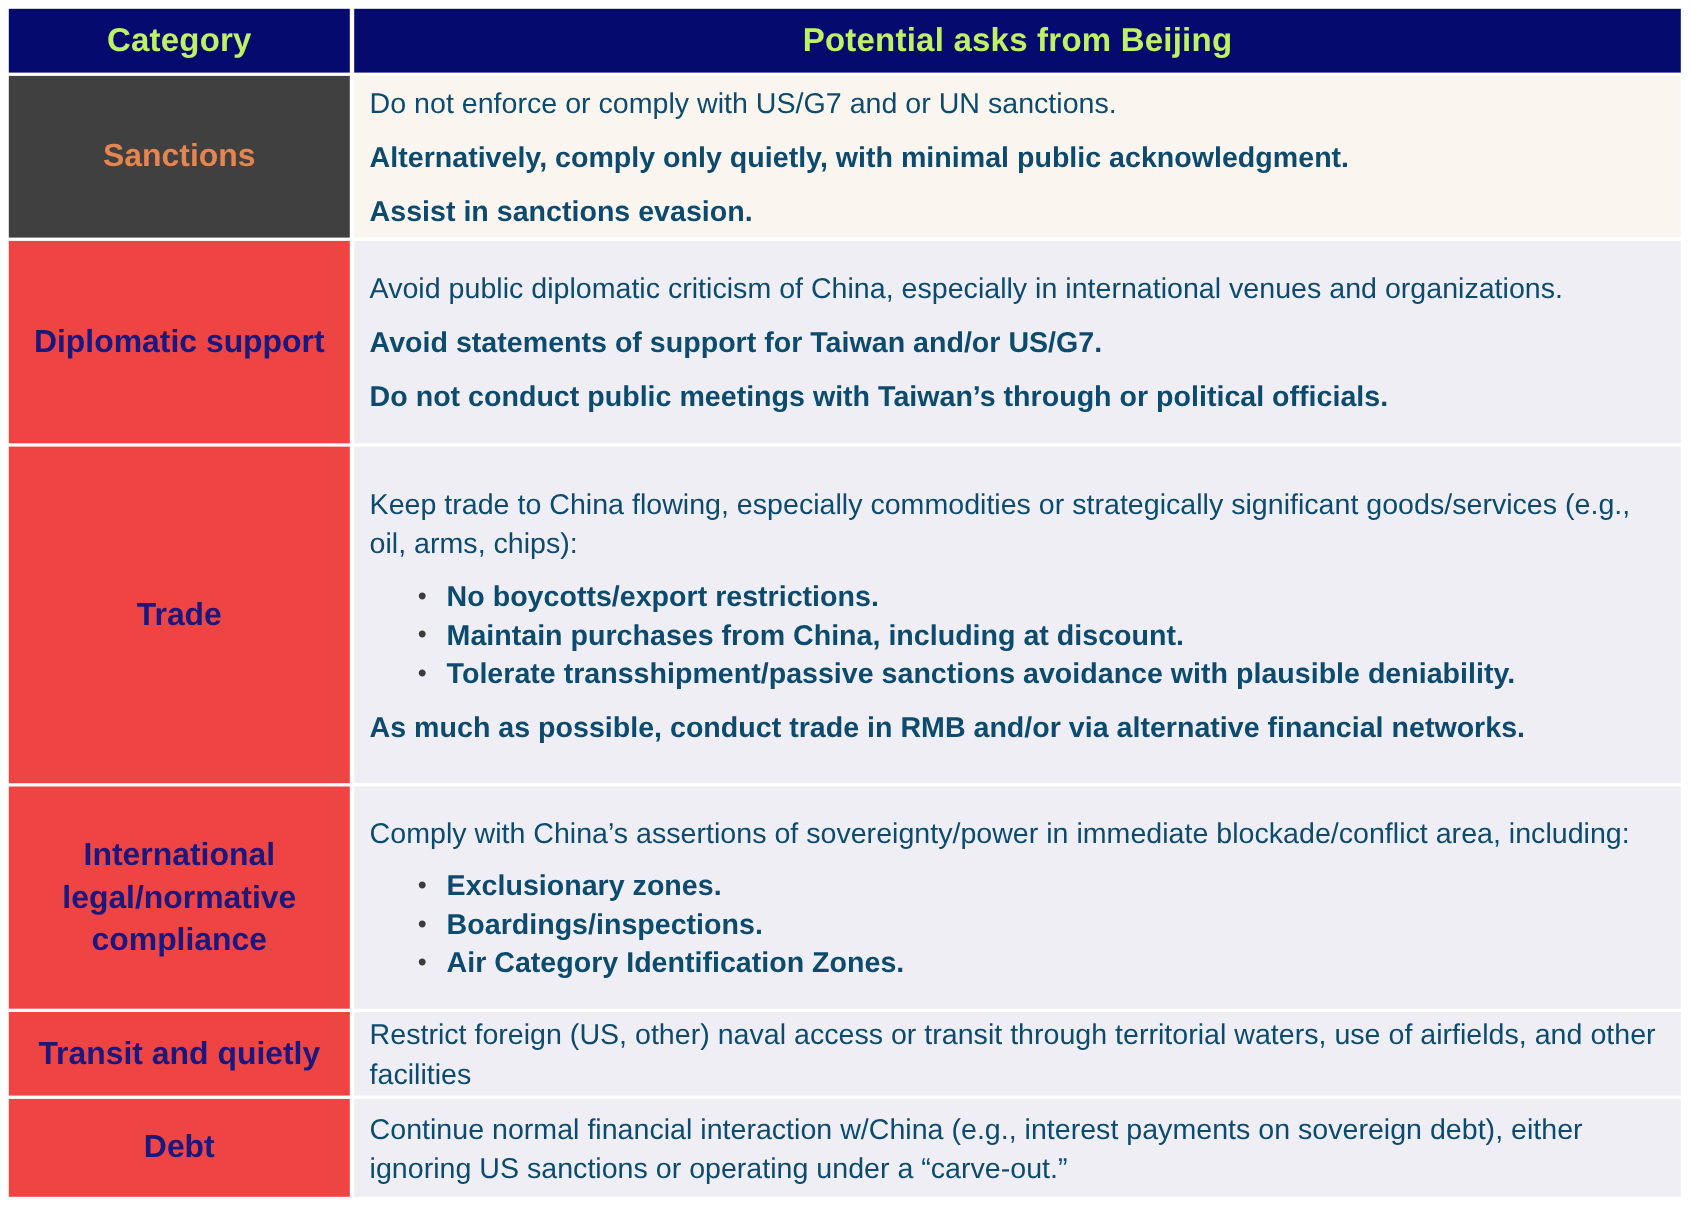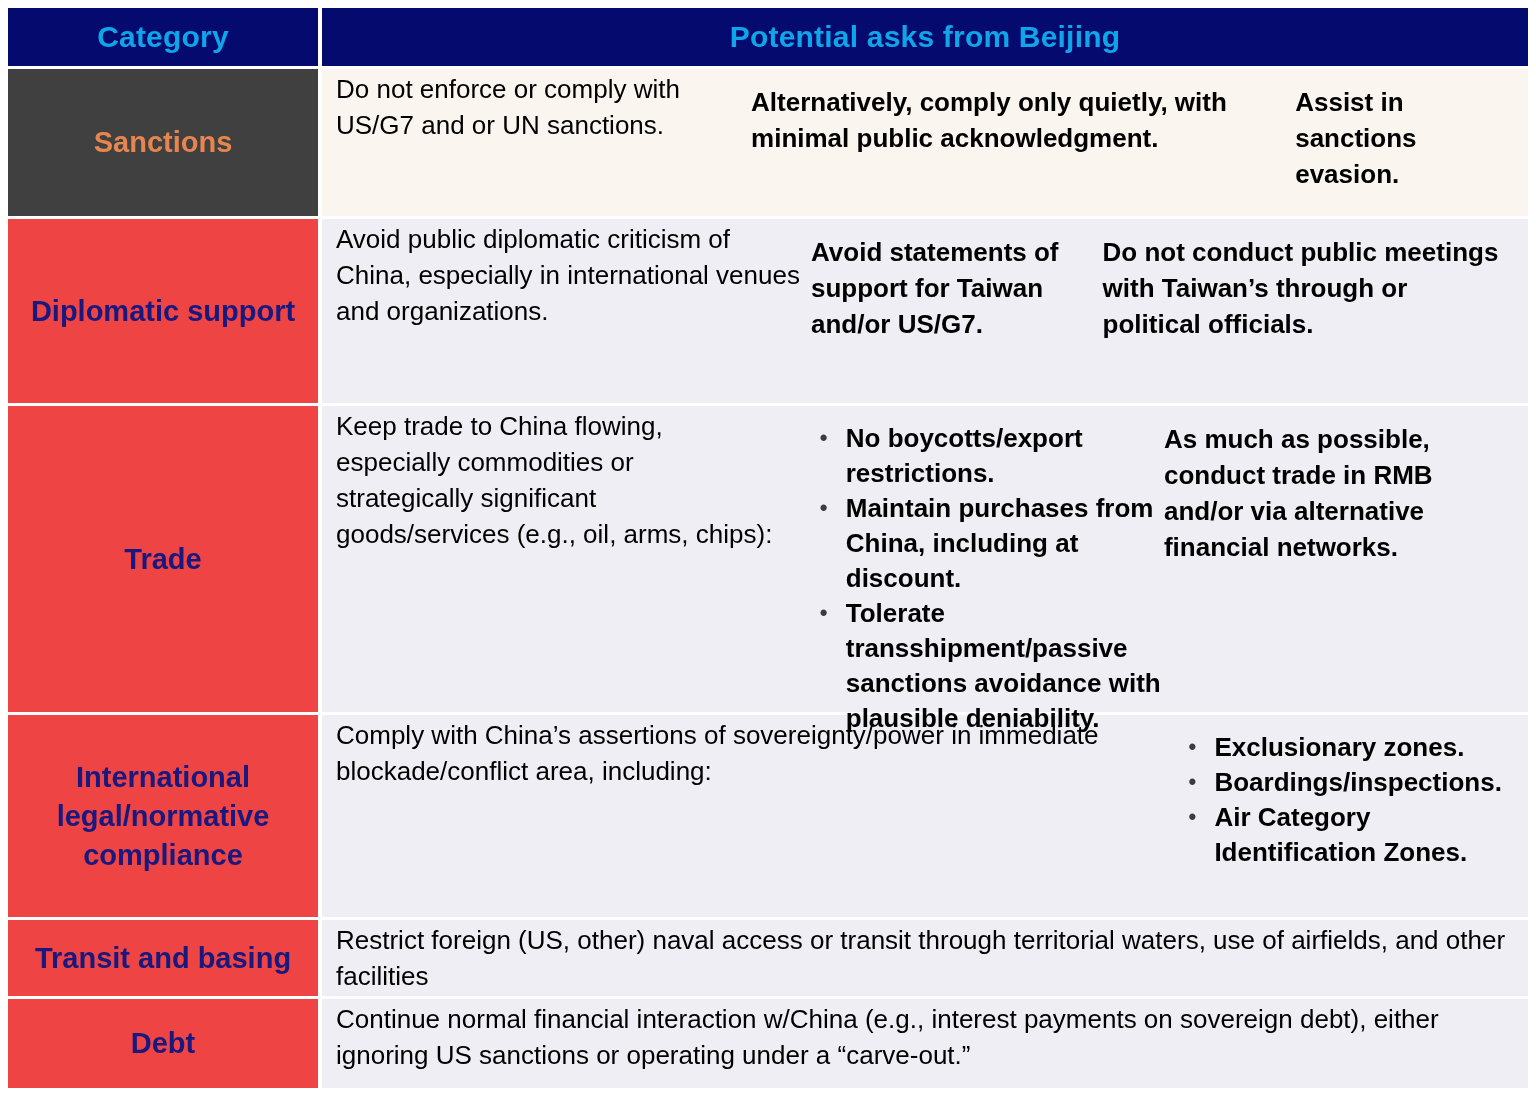--- a/index.html
+++ b/index.html
@@ -21,21 +21,21 @@
     display: grid;
     grid-template-columns: 310px 1206px;
     grid-template-rows: 58px 147px 184px 306px 202px 76px 89px;
     gap: 3px 4px;
   }
   .cell {
     box-sizing: border-box;
   }
   .hdr {
     background: #050a6e;
-    color: #0ea5e9;
+    color: #bef264;
     font-weight: bold;
     font-size: 30px;
     display: flex;
     align-items: center;
     justify-content: center;
     letter-spacing: 0.2px;
   }
   .cat {
     background: #ef4444;
     color: #18187f;
@@ -47,25 +47,25 @@
     justify-content: center;
     text-align: center;
     padding: 0 18px;
   }
   .cat-sanctions {
     background: #404040;
     color: #e5854f;
   }
   .content {
     background: #eeeef4;
-    color: #000000;
+    color: #0c4a6e;
     font-size: 26px;
     line-height: 36px;
     display: flex;
-    flex-direction: row;
+    flex-direction: column;
     justify-content: center;
     padding: 2px 20px 2px 14px;
   }
   .content-sanctions {
     background: #fbf5f0;
   }
   .block {
     margin: 0;
   }
   .block + .block {
@@ -129,21 +129,21 @@
       </div>
       <div class="cell content">
         <p class="block">Comply with China’s assertions of sovereignty/power in immediate blockade/conflict area, including:</p>
         <ul class="block">
           <li>Exclusionary zones.</li>
           <li>Boardings/inspections.</li>
           <li>Air Category Identification Zones.</li>
         </ul>
       </div>
       <div class="cell cat">
-        <span>Transit and basing</span>
+        <span>Transit and quietly</span>
       </div>
       <div class="cell content">
         <p class="block">Restrict foreign (US, other) naval access or transit through territorial waters, use of airfields, and other facilities</p>
       </div>
       <div class="cell cat">
         <span>Debt</span>
       </div>
       <div class="cell content">
         <p class="block">Continue normal financial interaction w/China (e.g., interest payments on sovereign debt), either ignoring US sanctions or operating under a “carve-out.”</p>
       </div>

